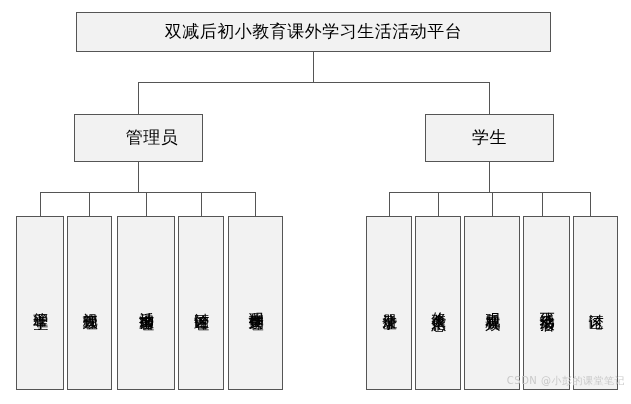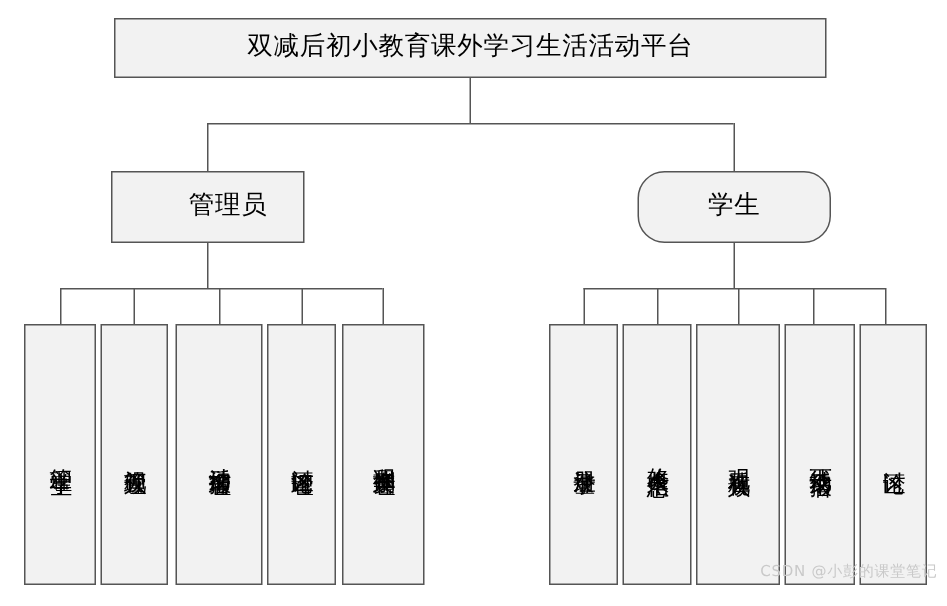--- a/index.html
+++ b/index.html
@@ -78,21 +78,21 @@
 
   <div class="conn v" style="left:313px; top:52px; height:30px;"></div>
   <div class="conn h" style="left:138px; top:82px; width:351px;"></div>
   <div class="conn v" style="left:138px; top:82px; height:32px;"></div>
   <div class="conn v" style="left:489px; top:82px; height:32px;"></div>
 
   <div class="node level2" style="left:74px; top:114px; width:129px; height:48px;padding-left:27px;">
     <span class="label">管理员</span>
   </div>
 
-  <div class="node level2" style="left:425px; top:114px; width:129px; height:48px;border-radius:18px;">
+  <div class="node level2" style="left:425px; top:114px; width:129px; height:48px;">
     <span class="label">学生</span>
   </div>
 
   <div class="conn v" style="left:138px; top:162px; height:30px;"></div>
   <div class="conn h" style="left:40px; top:192px; width:215px;"></div>
   <div class="conn v" style="left:40px; top:192px; height:24px;"></div>
   <div class="conn v" style="left:89px; top:192px; height:24px;"></div>
   <div class="conn v" style="left:146px; top:192px; height:24px;"></div>
   <div class="conn v" style="left:201px; top:192px; height:24px;"></div>
   <div class="conn v" style="left:255px; top:192px; height:24px;"></div>

